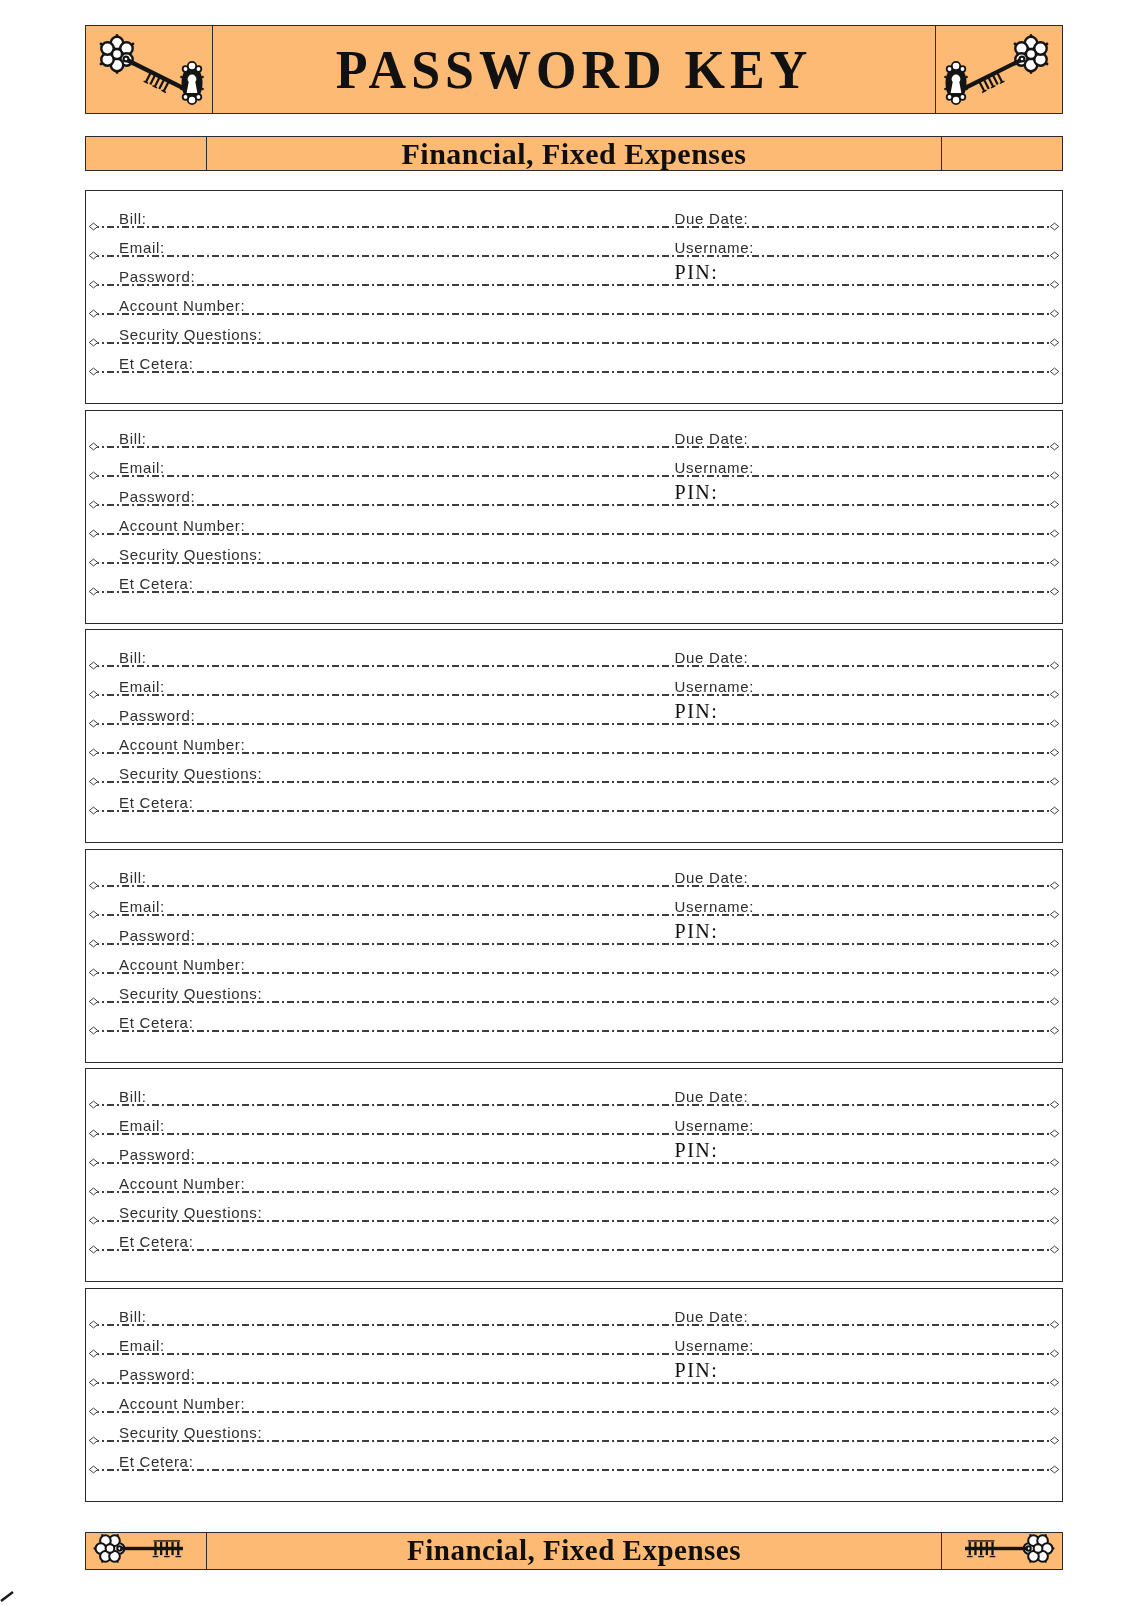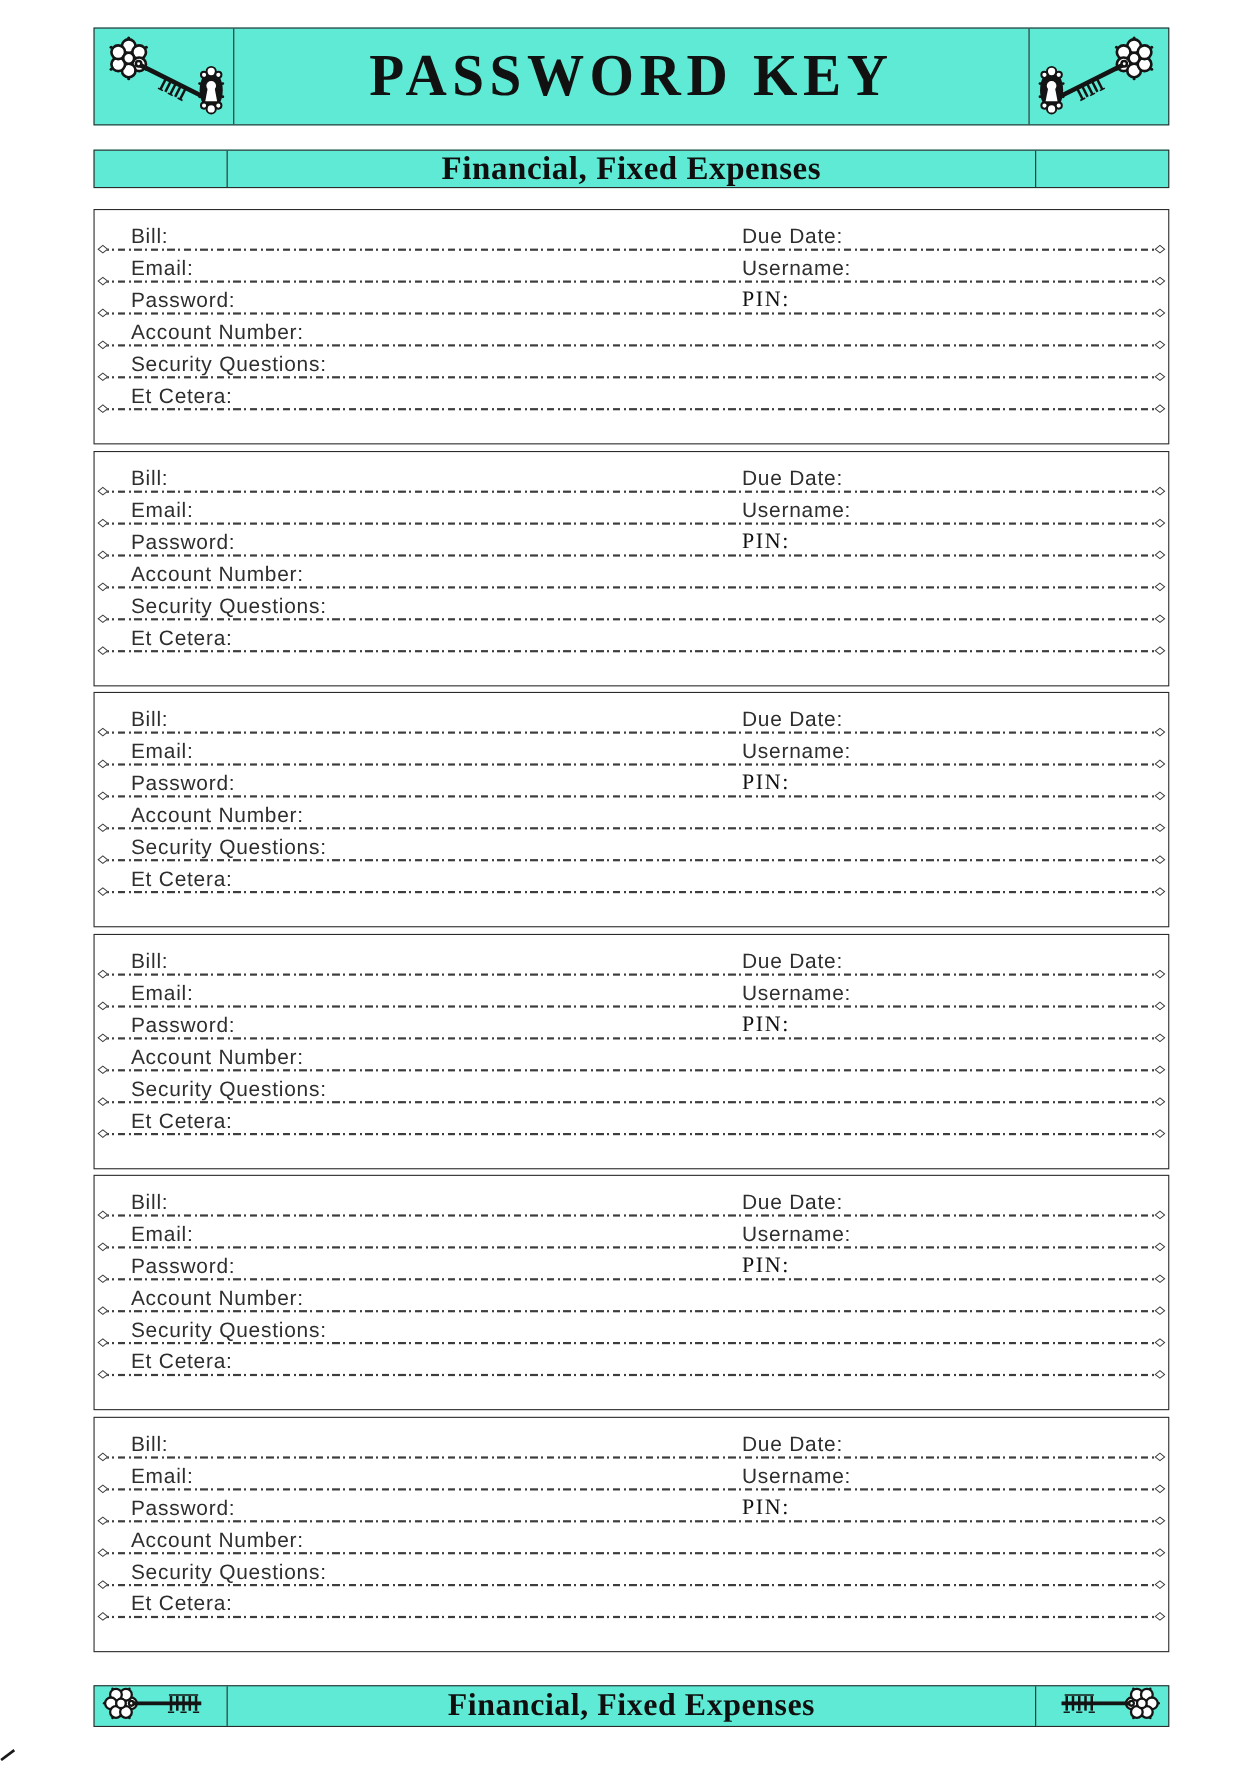--- a/index.html
+++ b/index.html
@@ -1,21 +1,21 @@
 <!DOCTYPE html>
 <html><head>
 <meta charset="utf-8">
 <style>
   * { margin:0; padding:0; box-sizing:border-box; }
   html,body { background:#ffffff; }
   body { width:1140px; height:1606px; position:relative; font-family:"Liberation Sans", sans-serif; }
   .page { position:relative; width:1140px; height:1606px; overflow:hidden; background:#fff; }
   .content { margin-left:85px; width:978px; }
 
-  .bar { border:1.6px solid #2b2b2b; background:#5eead4; display:flex; align-items:stretch; }
+  .bar { border:1.6px solid #2b2b2b; background:#fdba74; display:flex; align-items:stretch; }
 
   
   .header-bar { margin-top:25px; height:89px; }
   .hcell { width:127px; display:flex; align-items:center; justify-content:center; }
   .hcell.l { border-right:1.4px solid #2b2b2b; }
   .hcell.r { border-left:1.4px solid #2b2b2b; }
   .header-title { flex:1; display:flex; align-items:center; justify-content:center;
     font-family:"Liberation Serif", serif; font-weight:bold; font-size:52px;
     letter-spacing:5px; color:#111; transform:scaleY(1.04); }
 
@@ -32,21 +32,21 @@
   .fcell.l { border-right:1.2px solid #2b2b2b; }
   .fcell.r { border-left:1.2px solid #2b2b2b; }
   .footer-title { flex:1; display:flex; align-items:center; justify-content:center;
     font-family:"Liberation Serif", serif; font-weight:bold; font-size:29px;
     letter-spacing:0.5px; color:#0f0f0f; }
 
   
   .blocks { margin-top:19px; display:flex; flex-direction:column; gap:5.5px; }
   .block { border:1.6px solid #2b2b2b; height:214px; padding-top:8px; background:#fff; }
   .row { position:relative; height:29px; }
-  .lbl { position:absolute; bottom:1px; left:33px; font-size:19px; color:#2e2e2e;
+  .lbl { position:absolute; bottom:1px; left:33px; font-size:15px; color:#2e2e2e;
     letter-spacing:0.7px; white-space:nowrap; }
   .lbl.rcol { left:60.3%;text-align:center; }
   .lbl.pin { font-family:"Liberation Serif", serif; font-size:20px; color:#111;
     letter-spacing:1.5px; bottom:2px; }
   .rule { position:absolute; left:6px; right:6px; bottom:0; height:2px;
     background:repeating-linear-gradient(90deg,#3d3d3d 0 7px,transparent 7px 10px,
       #3d3d3d 10px 12px,transparent 12px 15px); }
   .dm { position:absolute; top:-3px; width:7px; height:7px; background:#fff;
     border:1.4px solid #3d3d3d; transform:scaleY(0.8) rotate(45deg); }
   .dm.dml { left:-2px; } .dm.dmr { right:-2px; }

